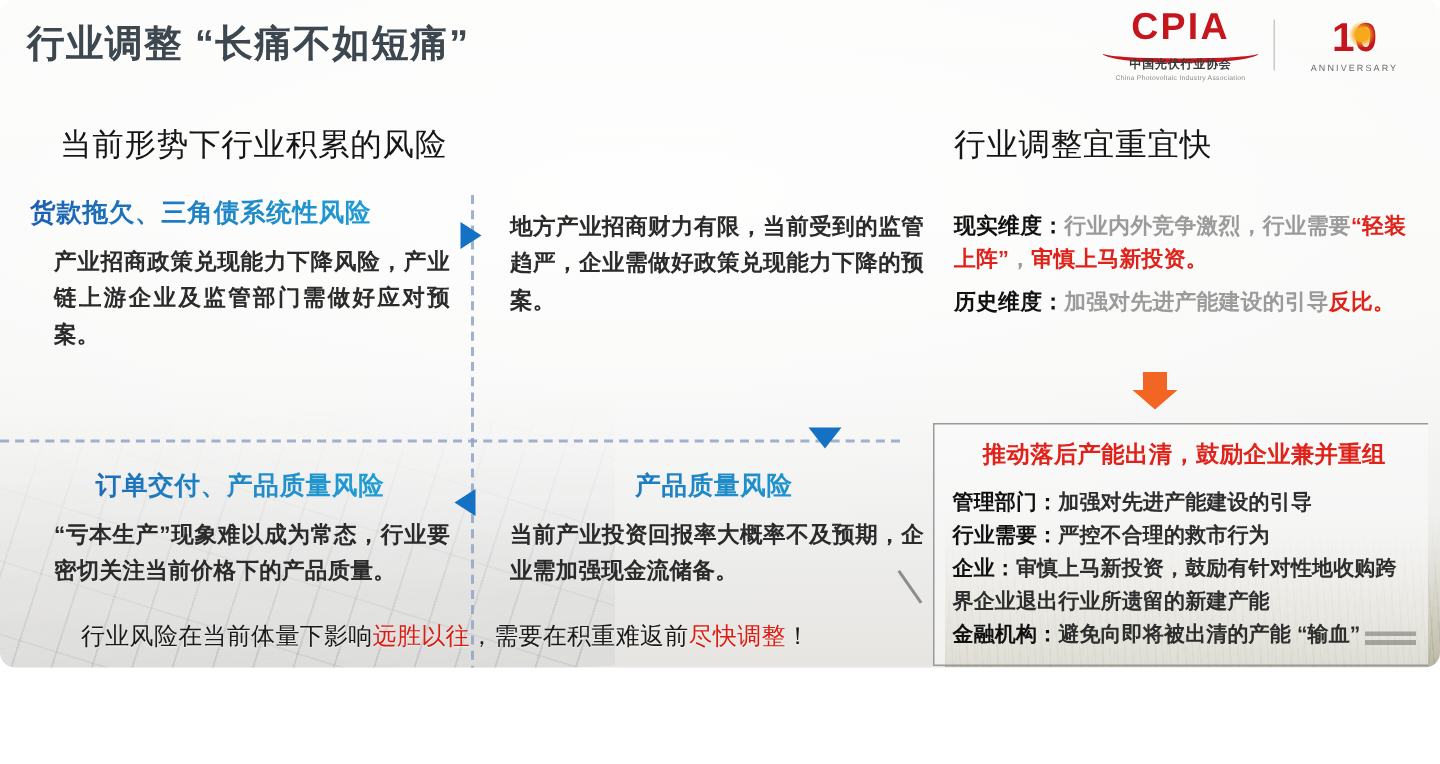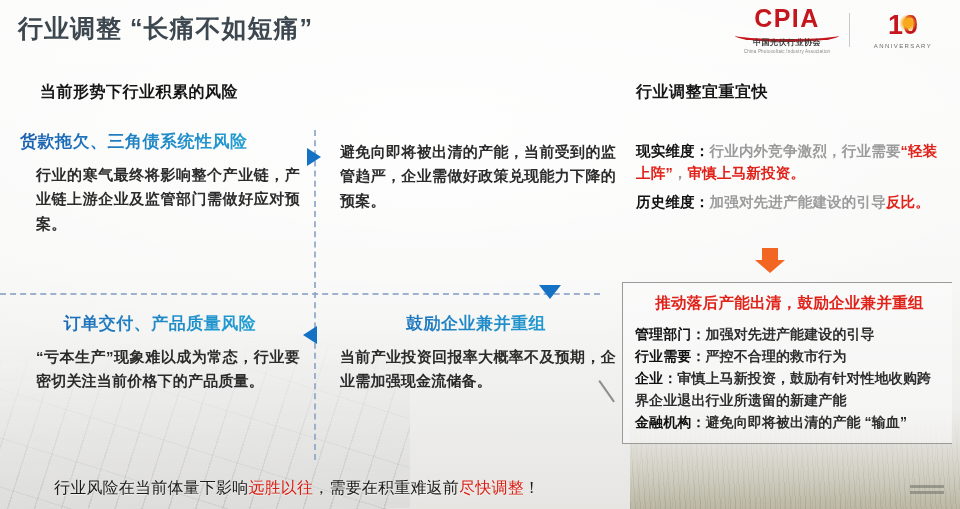--- a/index.html
+++ b/index.html
@@ -7,24 +7,25 @@
   html, body {
     width: 960px;
     height: 509px;
     overflow: hidden;
     font-family: "Liberation Sans", "DejaVu Sans", sans-serif;
   }
 
   #slide {
     position: relative;
     width: 960px;
-    height: 509px;
+    height: 445px;
     background:
       linear-gradient(180deg, #fbfbfa 0%, #f7f7f6 55%, #efefee 78%, #e6e5e2 100%);
     overflow: hidden;
+    border-radius: 10px;
   }
 
   
   .bg-photo {
     position: absolute;
     left: 0; bottom: 0;
     width: 960px; height: 190px;
     pointer-events: none;
   }
   .bg-panels {
@@ -105,22 +106,22 @@
   .anniv-num .burst {
     position: absolute; left: 11px; top: 2px; width: 18px; height: 18px;
     background: radial-gradient(circle, #f7a81b 35%, rgba(247,168,27,0) 70%);
     border-radius: 50%;
   }
   .anniv-text { font-size: 6px; color: #6a6a6a; letter-spacing: 1.4px; margin-top: 4px; }
 
   
   .col-heading {
     position: absolute;
-    font-size: 16px;
-    font-weight: 700;
+    font-size: 21px;
+    font-weight: 400;
     color: #161616;
     letter-spacing: .5px;
     text-shadow: 0 1px 0 rgba(255,255,255,.6);
   }
   #heading-left  { left: 40px;  top: 82px; }
   #heading-right { left: 636px; top: 82px; }
 
   
   .quad-wrap { position: absolute; left: 20px; top: 130px; width: 580px; height: 330px; }
 
@@ -283,34 +284,34 @@
   <div class="quad-wrap">
     <div class="div-v"></div>
     <div class="div-h"></div>
 
     <div class="tri tri-right" style="left:287px; top:18px;"></div>
     <div class="tri tri-down" style="left:519px; top:155px;"></div>
     <div class="tri tri-left" style="left:283px; top:196px;"></div>
 
     <div class="quad" id="quad-1">
       <div class="quad-title">货款拖欠、三角债系统性风险</div>
-      <div class="quad-body">行业的寒气最终将影响整个产业链，产业链上游企业及监管部门需做好应对预案。</div>
+      <div class="quad-body">产业招商政策兑现能力下降风险，产业链上游企业及监管部门需做好应对预案。</div>
     </div>
 
     <div class="quad" id="quad-2">
-      <div class="quad-body">避免向即将被出清的产能，当前受到的监管趋严，企业需做好政策兑现能力下降的预案。</div>
+      <div class="quad-body">地方产业招商财力有限，当前受到的监管趋严，企业需做好政策兑现能力下降的预案。</div>
     </div>
 
     <div class="quad" id="quad-3">
       <div class="quad-title center">订单交付、产品质量风险</div>
       <div class="quad-body">“亏本生产”现象难以成为常态，行业要密切关注当前价格下的产品质量。</div>
     </div>
 
     <div class="quad" id="quad-4">
-      <div class="quad-title center">鼓励企业兼并重组</div>
+      <div class="quad-title center">产品质量风险</div>
       <div class="quad-body">当前产业投资回报率大概率不及预期，企业需加强现金流储备。</div>
     </div>
   </div>
 
   <div class="col-heading" id="heading-right">行业调整宜重宜快</div>
 
   <div class="dim-list">
     <div class="dim-row">
       <span class="dim-label">现实维度：</span><span>行业内外竞争激烈，行业需要</span><span class="dim-hi">“轻装上阵”</span><span>，</span><span class="dim-hi">审慎上马新投资。</span>
     </div>

